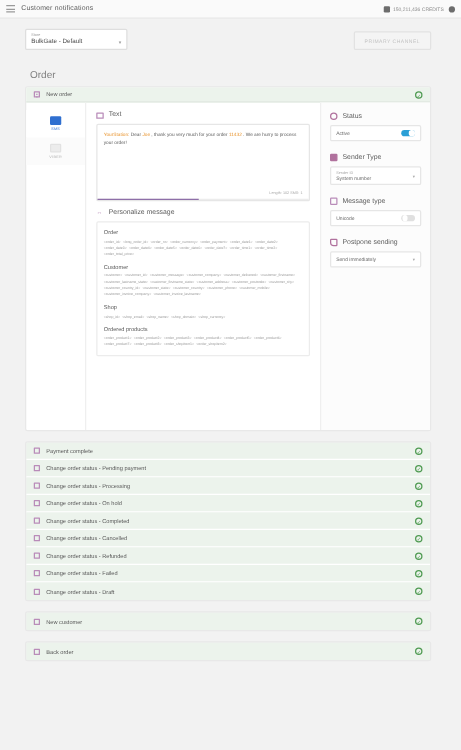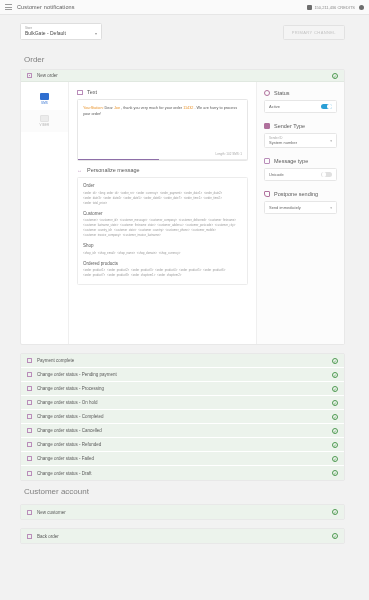--- a/index.html
+++ b/index.html
@@ -315,21 +315,20 @@
         <span class="row-label">Change order status - Failed</span>
         <span class="check"></span>
       </div>
     <div class="row">
         <span class="grid-ic"></span>
         <span class="row-label">Change order status - Draft</span>
         <span class="check"></span>
       </div>
   </div>
 
-  <div class="section-title">Customer account</div>
   <div class="rows">
     <div class="row">
         <span class="grid-ic"></span>
         <span class="row-label">New customer</span>
         <span class="check"></span>
       </div>
   </div>
 
   <div class="rows">
     <div class="row">

